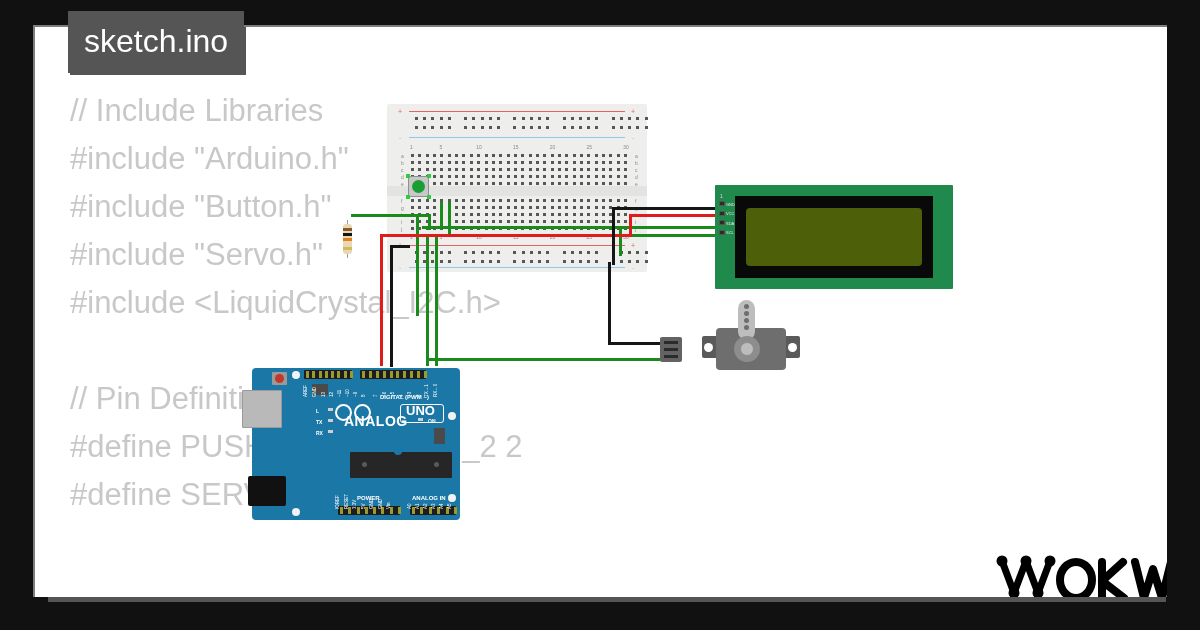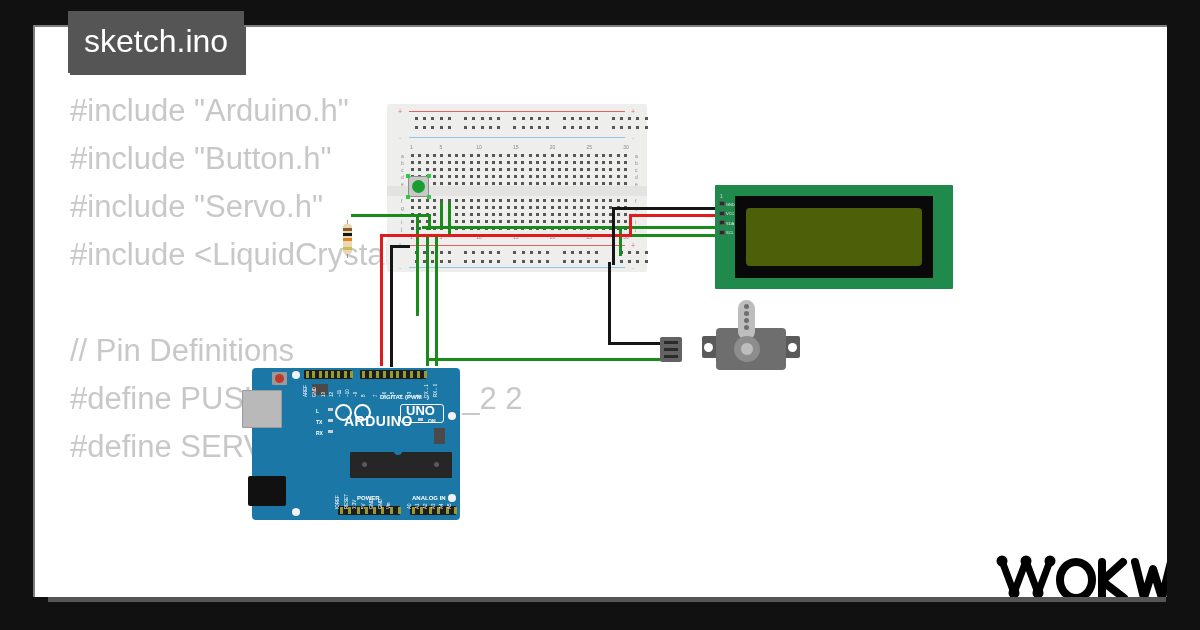--- a/index.html
+++ b/index.html
@@ -209,20 +209,21 @@
 </head>
 <body>
 
 <div id="root">
 
   <div class="panel-shadow"></div>
 
   <div class="panel">
 
     <div class="code-layer">
+      <div class="code-line">// Include Libraries</div>
       <div class="code-line">#include "Arduino.h"</div>
       <div class="code-line">#include "Button.h"</div>
       <div class="code-line">#include "Servo.h"</div>
       <div class="code-line">#include &lt;LiquidCrystal_I2C.h&gt;</div>
       <div class="code-gap"></div>
       <div class="code-line">// Pin Definitions</div>
       <div class="code-line">#define PUSHBUTTON_PIN_2 2</div>
       <div class="code-line">#define SERVO_PIN_SIG 3</div>
     </div>
 
@@ -806,21 +807,21 @@
           <div class="ard-led" style="left: 76px; top: 40px;"></div>
           <div class="ard-text" style="left: 64px; top: 51px; font-size: 5px;">TX</div>
           <div class="ard-led" style="left: 76px; top: 51px;"></div>
           <div class="ard-text" style="left: 64px; top: 62px; font-size: 5px;">RX</div>
           <div class="ard-led" style="left: 76px; top: 62px;"></div>
           <div class="ard-text" style="left: 176px; top: 50px; font-size: 5px;">ON</div>
           <div class="ard-led" style="left: 166px; top: 50px;"></div>
           <div class="ard-text" style="left: 128px; top: 26px; font-size: 6px;">DIGITAL (PWM ~)</div>
           <div class="ard-text" style="left: 105px; top: 127px; font-size: 6px;">POWER</div>
           <div class="ard-text" style="left: 160px; top: 127px; font-size: 6px;">ANALOG IN</div>
-          <div class="ard-text" style="left: 92px; top: 50px; font-size: 14px; letter-spacing: 0.5px;">ARDUINO</div>
+          <div class="ard-text" style="left: 92px; top: 50px; font-size: 14px; letter-spacing: 0.5px;">ANALOG</div>
           <div class="ard-text" style="left: 154px; top: 40px; font-size: 13px;">UNO</div>
           <div class="ard-pinnum" style="left: 56px; top: 24px;">AREF</div>
           <div class="ard-pinnum" style="left: 65px; top: 24px;">GND</div>
           <div class="ard-pinnum" style="left: 74px; top: 24px;">13</div>
           <div class="ard-pinnum" style="left: 82px; top: 24px;">12</div>
           <div class="ard-pinnum" style="left: 90px; top: 24px;">~11</div>
           <div class="ard-pinnum" style="left: 98px; top: 24px;">~10</div>
           <div class="ard-pinnum" style="left: 106px; top: 24px;">~9</div>
           <div class="ard-pinnum" style="left: 114px; top: 24px;">8</div>
           <div class="ard-pinnum" style="left: 126px; top: 24px;">7</div>

